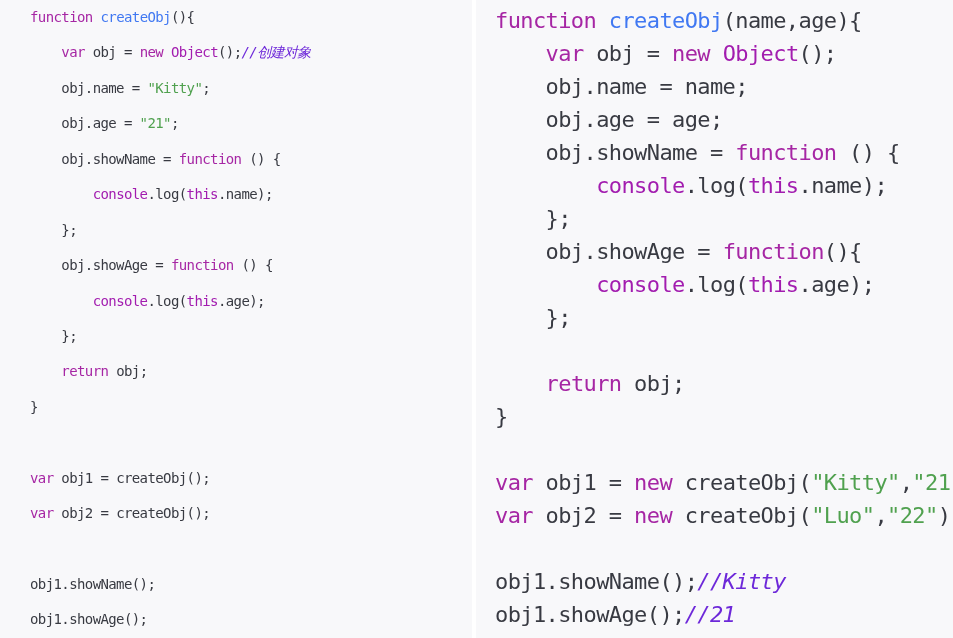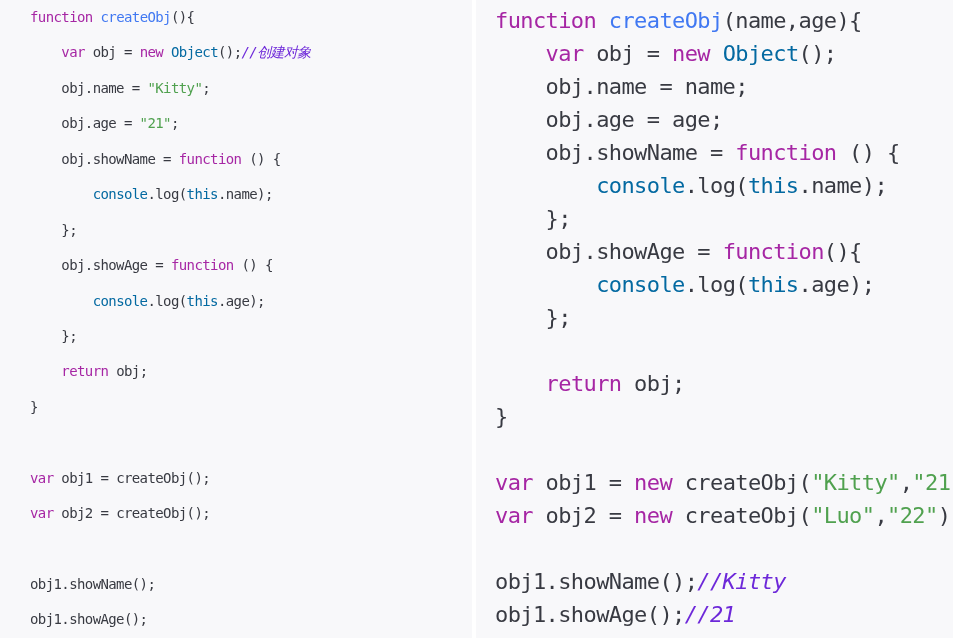--- a/index.html
+++ b/index.html
@@ -8,21 +8,21 @@
   #left { left:0; width:472px; }
   #right { left:476px; width:477px; }
   .code { position:absolute; margin:0; font-family:"DejaVu Sans Mono", "Liberation Mono", monospace; white-space:pre; color:#383a42; }
   #left .code { left:6px; top:0; font-size:14px; line-height:35.45px; letter-spacing:-0.6px;margin-left:24px; }
   #right .code { left:19px; top:4px; font-size:22px; line-height:33px; letter-spacing:-0.6px; }
   .line { display:block; height:1em; }
   #left .line { height:35.45px; }
   #right .line { height:33px; }
   .kw { color:#a626a4; }
   .fn { color:#4078f2; }
-  .bi { color:#0369a1; }
+  .bi { color:#a21caf; }
   .str { color:#50a14f; }
   .cm { color:#6d28d9; font-style:italic; }
 </style>
 </head>
 <body>
 
 <div class="panel" id="left">
   <div class="code"><span class="line"><span class="kw">function</span><span> </span><span class="fn">createObj</span><span>(){</span></span><span class="line"><span>    </span><span class="kw">var</span><span> obj = </span><span class="kw">new</span><span> </span><span class="bi">Object</span><span>();</span><span class="cm">//创建对象</span></span><span class="line"><span>    obj.name = </span><span class="str">"Kitty"</span><span>;</span></span><span class="line"><span>    obj.age = </span><span class="str">"21"</span><span>;</span></span><span class="line"><span>    obj.showName = </span><span class="kw">function</span><span> () {</span></span><span class="line"><span>        </span><span class="bi">console</span><span>.log(</span><span class="bi">this</span><span>.name);</span></span><span class="line"><span>    };</span></span><span class="line"><span>    obj.showAge = </span><span class="kw">function</span><span> () {</span></span><span class="line"><span>        </span><span class="bi">console</span><span>.log(</span><span class="bi">this</span><span>.age);</span></span><span class="line"><span>    };</span></span><span class="line"><span>    </span><span class="kw">return</span><span> obj;</span></span><span class="line"><span>}</span></span><span class="line"><span></span></span><span class="line"><span class="kw">var</span><span> obj1 = createObj();</span></span><span class="line"><span class="kw">var</span><span> obj2 = createObj();</span></span><span class="line"><span></span></span><span class="line"><span>obj1.showName();</span></span><span class="line"><span>obj1.showAge();</span></span></div>
 </div>
 <div class="panel" id="right">

